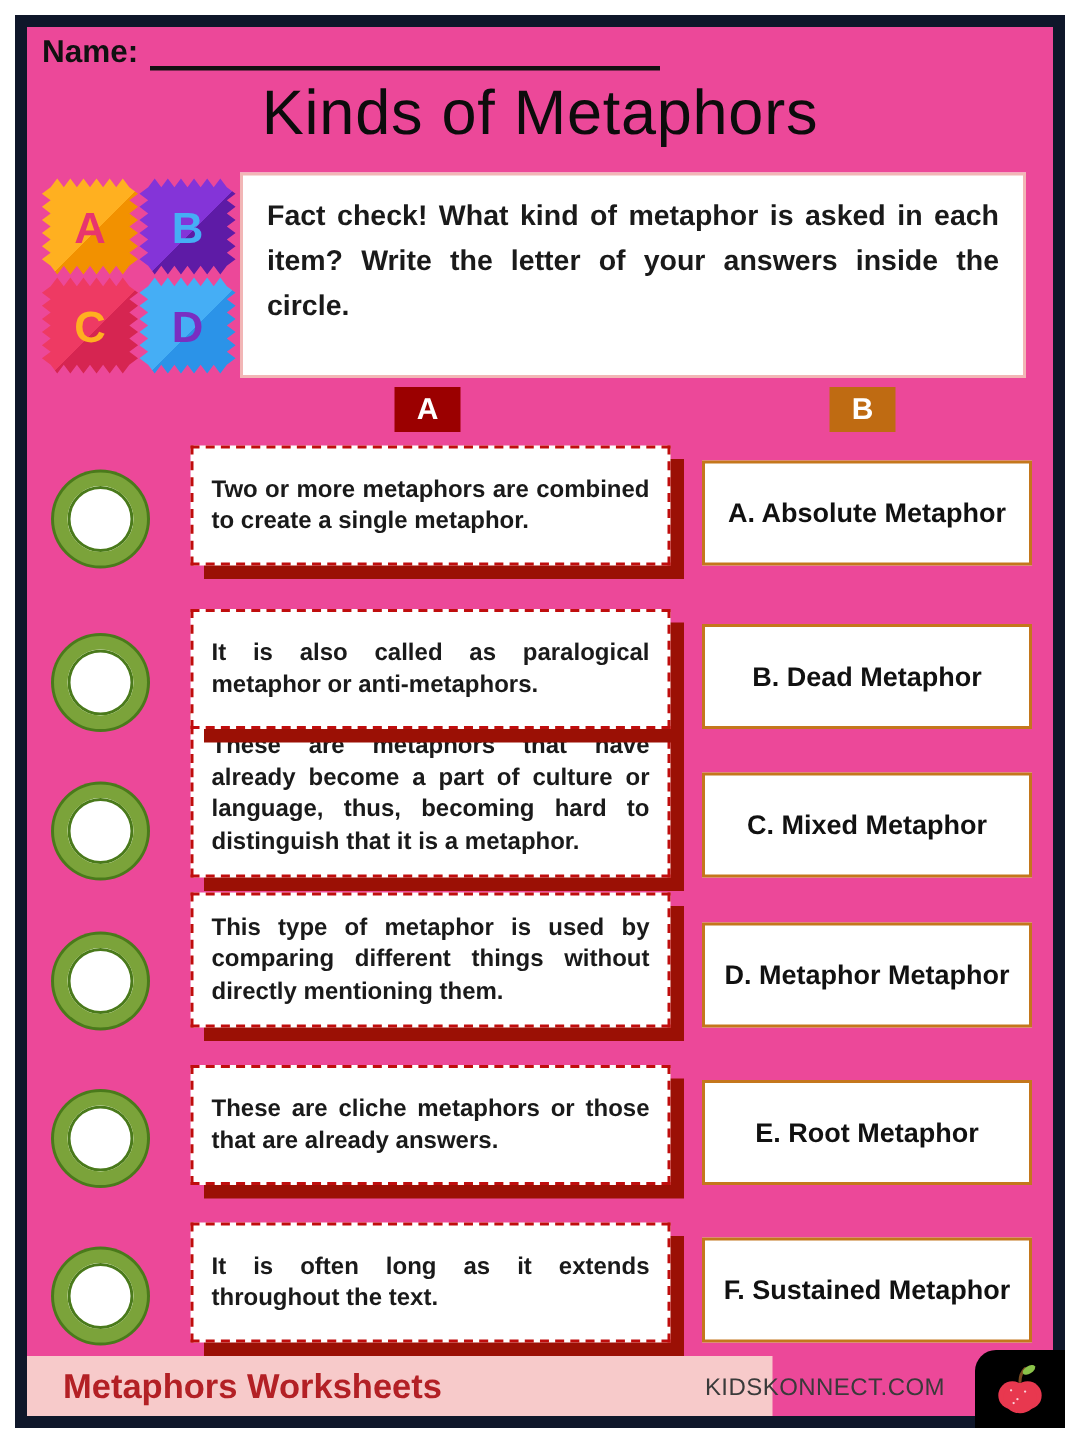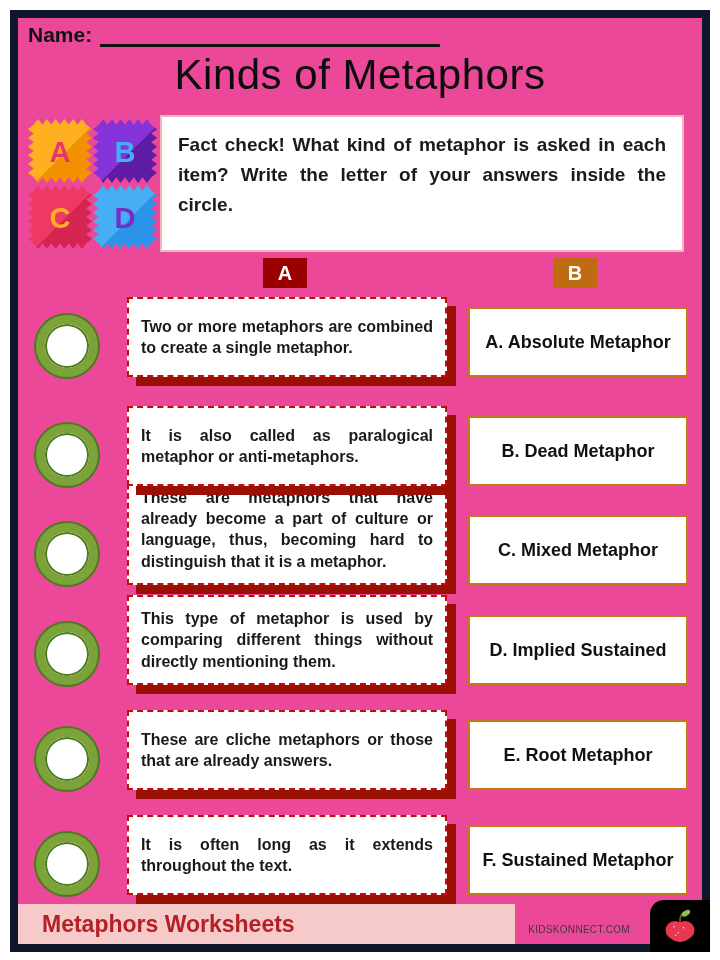--- a/index.html
+++ b/index.html
@@ -45,21 +45,21 @@
   .qtext { font-size:16px; font-weight:bold; color:#1a1a1a; text-align:justify; line-height:1.33; width:100%; }
   .abox { margin-left:auto; margin-right:14px; width:236px; min-height:70px;
           border:2px solid #c4771c; background:#fff; padding:6px 6px;
           display:flex; align-items:center; justify-content:center;
           font-size:18px; font-weight:bold; color:#111; text-align:center; line-height:1.35; }
 
   
   .footer-bar { position:absolute; left:0; bottom:0; width:497px; height:40px;
                 background:#f7caca; display:flex; align-items:center; padding-left:24px; }
   .footer-label { font-size:23px; font-weight:bold; color:#b32025; }
-  .site { position:absolute; right:72px; bottom:9px; font-size:10px; color:#3a3a3a; letter-spacing:0.3px; }
+  .site { position:absolute; right:72px; bottom:9px; font-size:16px; color:#3a3a3a; letter-spacing:0.3px; }
   .apple-tab { position:absolute; right:-8px; bottom:-8px; width:60px; height:52px;
                background:#000; border-radius:14px 0 0 0;
                display:flex; align-items:center; justify-content:center; }
 </style>
 </head>
 <body>
 
 <div class="frame">
 
   <div class="name-row">
@@ -139,21 +139,21 @@
       <div class="qtext">It is also called as paralogical metaphor or anti-metaphors.</div>
     </div>
     <div class="abox">B. Dead Metaphor</div>
   </div>
 
   <div class="row r4">
     <div class="circle"></div>
     <div class="qbox">
       <div class="qtext">This type of metaphor is used by comparing different things without directly mentioning them.</div>
     </div>
-    <div class="abox">D. Implied Sustained</div>
+    <div class="abox">D. Metaphor Metaphor</div>
   </div>
 
   <div class="row r5">
     <div class="circle"></div>
     <div class="qbox">
       <div class="qtext">These are cliche metaphors or those that are already answers.</div>
     </div>
     <div class="abox">E. Root Metaphor</div>
   </div>
 

